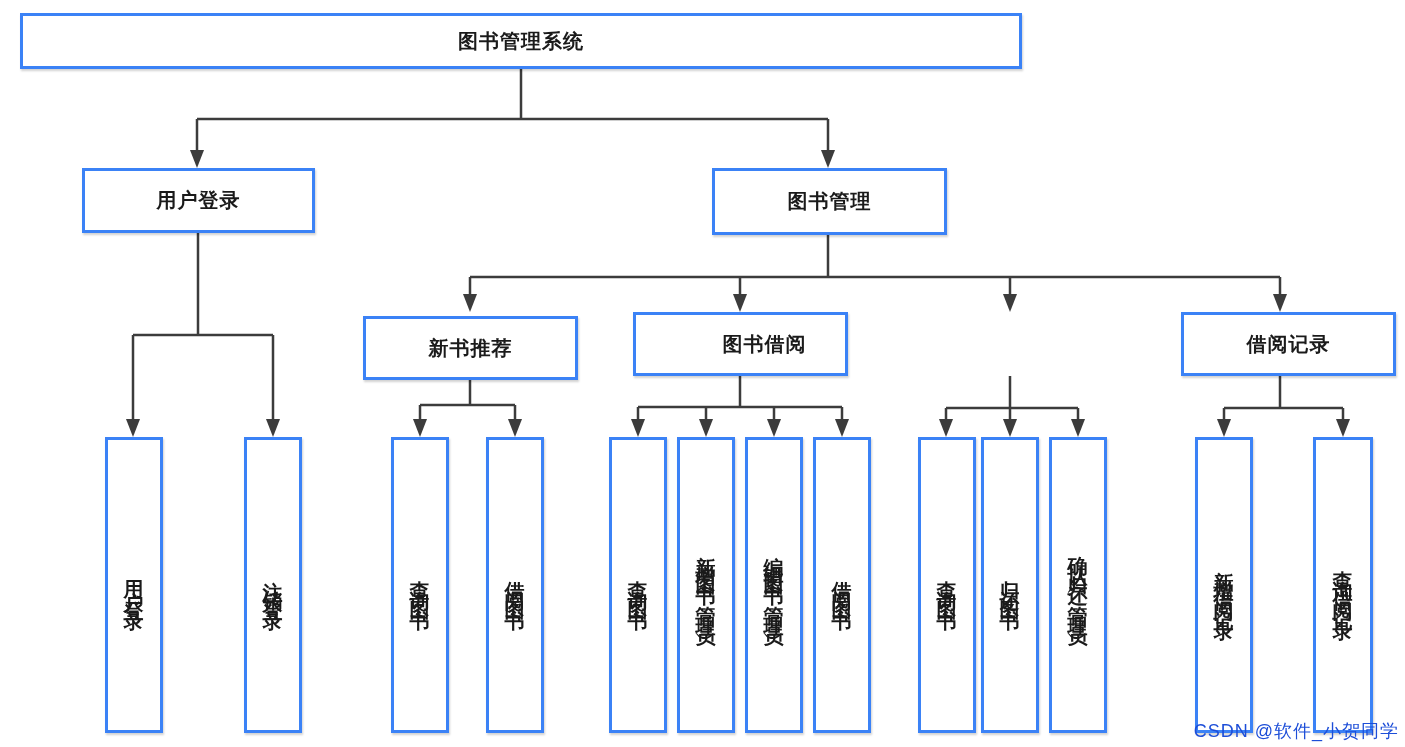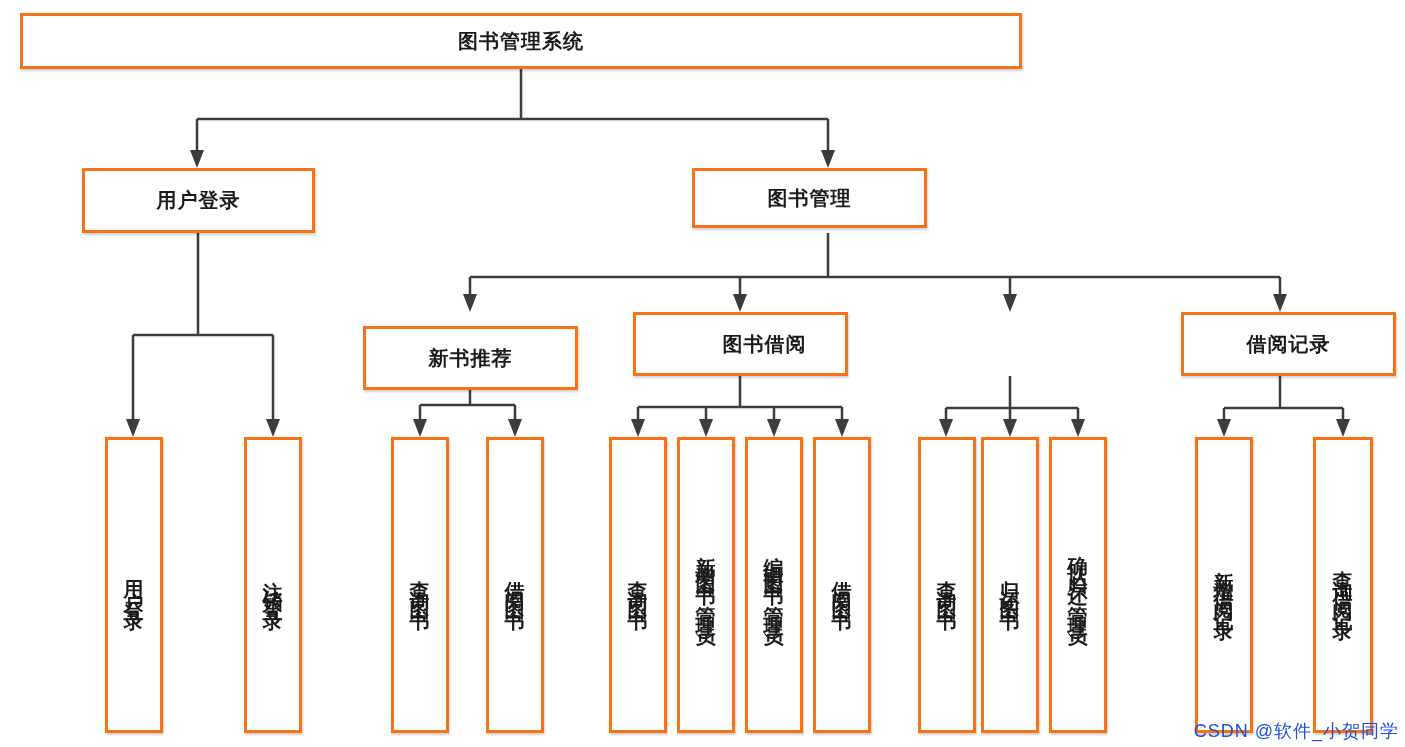--- a/index.html
+++ b/index.html
@@ -21,21 +21,21 @@
     left: 0;
     top: 0;
     width: 1405px;
     height: 747px;
     pointer-events: none;
   }
   .hbox, .vbox {
     position: absolute;
     box-sizing: border-box;
     background: #ffffff;
-    border: 3px solid #f97316;
+    border: 3px solid #3b82f6;
     box-shadow: 1px 2px 2px rgba(0,0,0,0.18);
     display: flex;
     align-items: center;
     justify-content: center;
     font-size: 20px;
     font-weight: 600;
     letter-spacing: 1px;
     white-space: nowrap;
   }
   .vbox {
@@ -89,23 +89,23 @@
       <polygon points="1003,419 1017,419 1010,437"></polygon>
       <polygon points="1071,419 1085,419 1078,437"></polygon>
       <polygon points="1217,419 1231,419 1224,437"></polygon>
       <polygon points="1336,419 1350,419 1343,437"></polygon>
     </g>
   </svg>
 
   <div class="hbox" style="left:20px; top:13px; width:1002px; height:56px;">图书管理系统</div>
 
   <div class="hbox" style="left:82px; top:168px; width:233px; height:65px;">用户登录</div>
-  <div class="hbox" style="left:692px; top:168px; width:235px; height:60px;">图书管理</div>
+  <div class="hbox" style="left:712px; top:168px; width:235px; height:67px;">图书管理</div>
 
-  <div class="hbox" style="left:363px; top:326px; width:215px; height:64px;">新书推荐</div>
+  <div class="hbox" style="left:363px; top:316px; width:215px; height:64px;">新书推荐</div>
   <div class="hbox" style="left:633px; top:312px; width:215px; height:64px;padding-left:48px;">图书借阅</div>
   <div class="hbox" style="left:1173px; top:312px; width:215px; height:64px;margin-left:8px;">借阅记录</div>
 
   <div class="vbox" style="left:105px; top:437px; width:58px; height:296px;">用户登录</div>
   <div class="vbox" style="left:244px; top:437px; width:58px; height:296px;">注销登录</div>
 
   <div class="vbox" style="left:391px; top:437px; width:58px; height:296px;">查询图书</div>
   <div class="vbox" style="left:486px; top:437px; width:58px; height:296px;">借阅图书</div>
 
   <div class="vbox" style="left:609px; top:437px; width:58px; height:296px;">查询图书</div>

